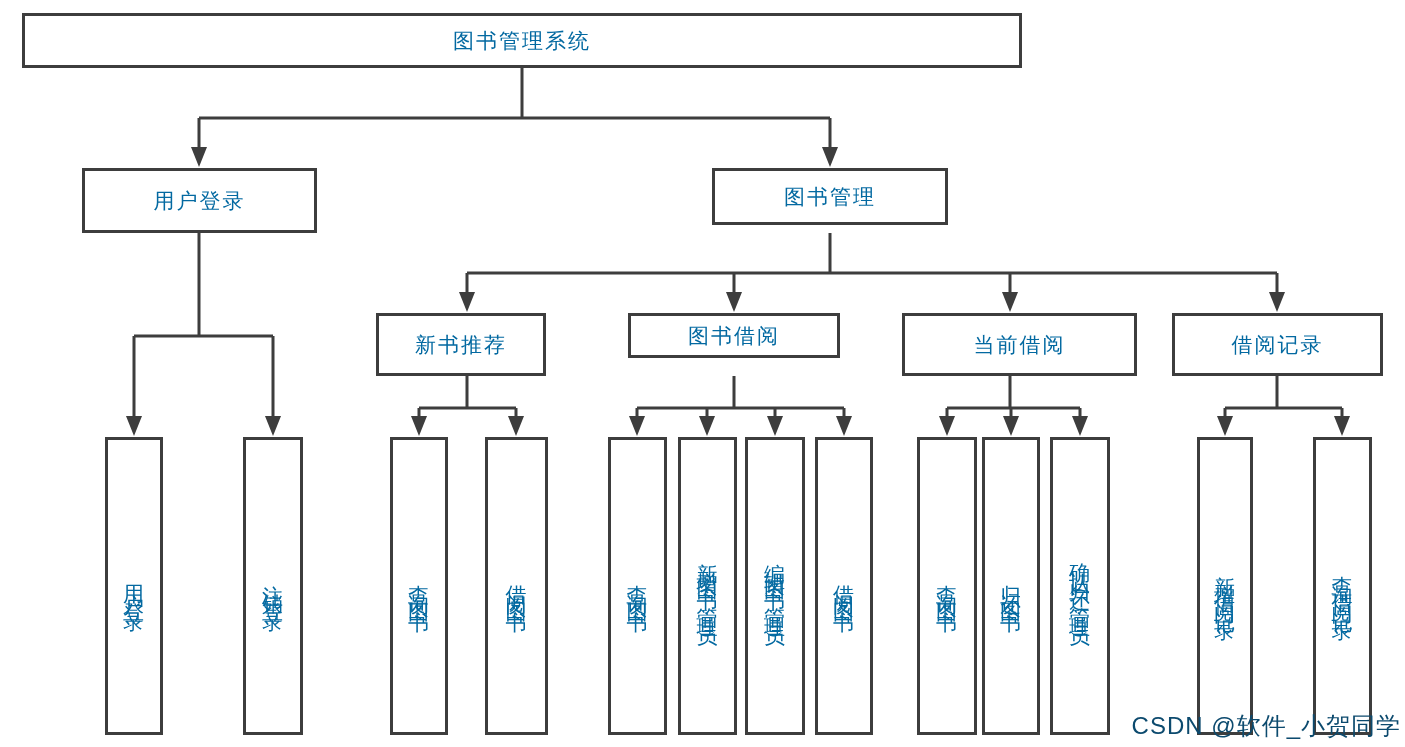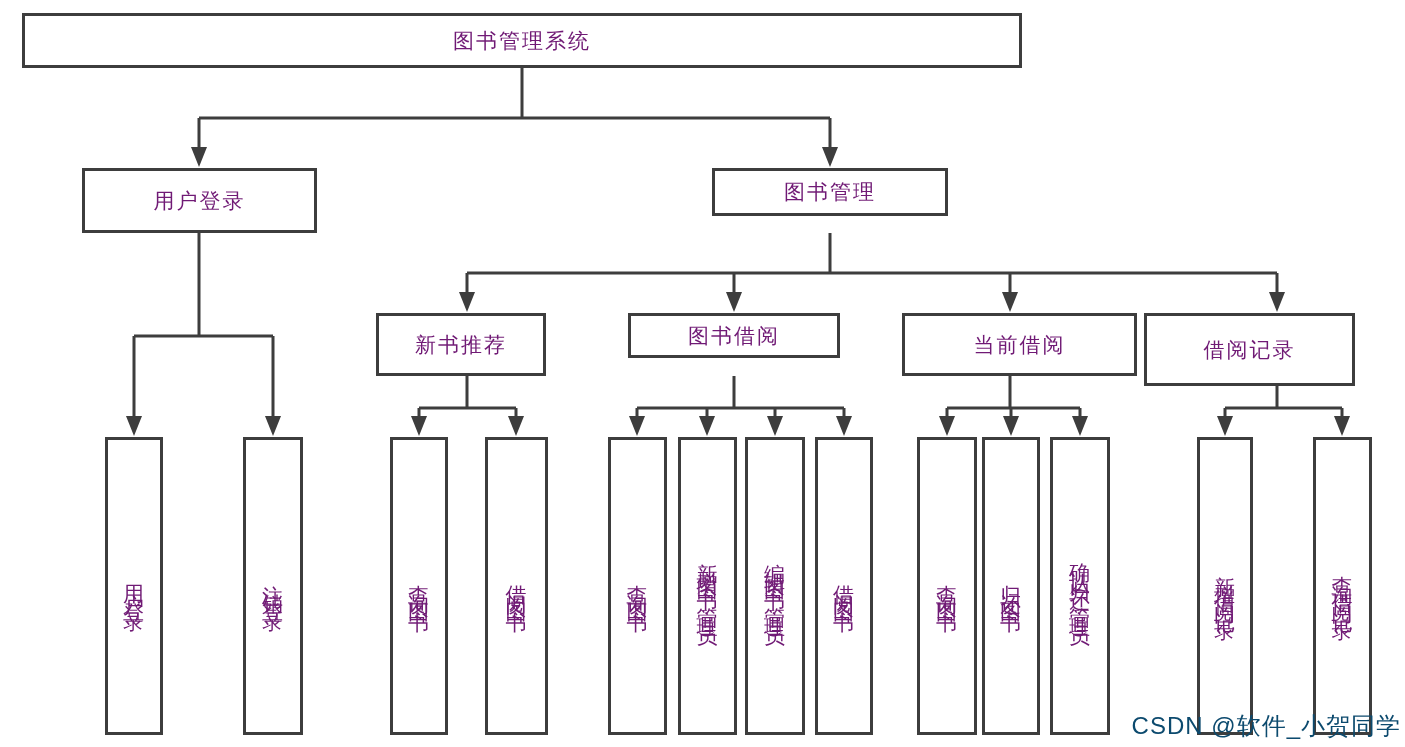--- a/index.html
+++ b/index.html
@@ -13,21 +13,21 @@
   #connectors {
     position:absolute; left:0; top:0;
     width:1405px; height:747px;
     z-index:1;
   }
   .hbox, .vbox {
     position:absolute;
     box-sizing:border-box;
     background:#ffffff;
     border:3px solid #3d3d3d;
-    color:#701a75;
+    color:#0369a1;
     display:flex;
     align-items:center;
     justify-content:center;
     z-index:2;
   }
   .hbox span {
     font-size:21px;
     letter-spacing:2px;
     white-space:nowrap;
   }
@@ -114,34 +114,34 @@
     </g>
   </svg>
 
   <div class="hbox" style="left:22px;top:13px;width:1000px;height:55px">
     <span>图书管理系统</span>
   </div>
 
   <div class="hbox" style="left:82px;top:168px;width:235px;height:65px">
     <span>用户登录</span>
   </div>
-  <div class="hbox" style="left:712px;top:168px;width:236px;height:48px">
+  <div class="hbox" style="left:712px;top:168px;width:236px;height:57px">
     <span>图书管理</span>
   </div>
 
   <div class="hbox" style="left:376px;top:313px;width:170px;height:63px">
     <span>新书推荐</span>
   </div>
   <div class="hbox" style="left:628px;top:313px;width:212px;height:45px">
     <span>图书借阅</span>
   </div>
   <div class="hbox" style="left:902px;top:313px;width:235px;height:63px">
     <span>当前借阅</span>
   </div>
-  <div class="hbox" style="left:1144px;top:313px;width:211px;height:73px">
+  <div class="hbox" style="left:1172px;top:313px;width:211px;height:63px">
     <span>借阅记录</span>
   </div>
 
   <div class="vbox" style="left:105px;top:437px;width:58px;height:298px">
     <span>用户登录</span>
   </div>
   <div class="vbox" style="left:243px;top:437px;width:60px;height:298px">
     <span>注销登录</span>
   </div>
 

